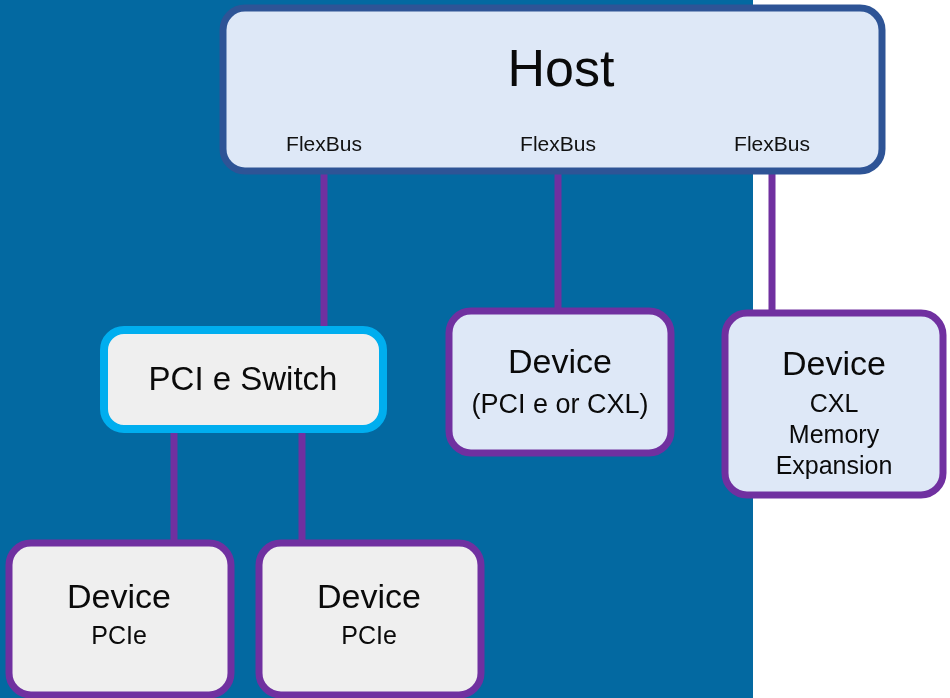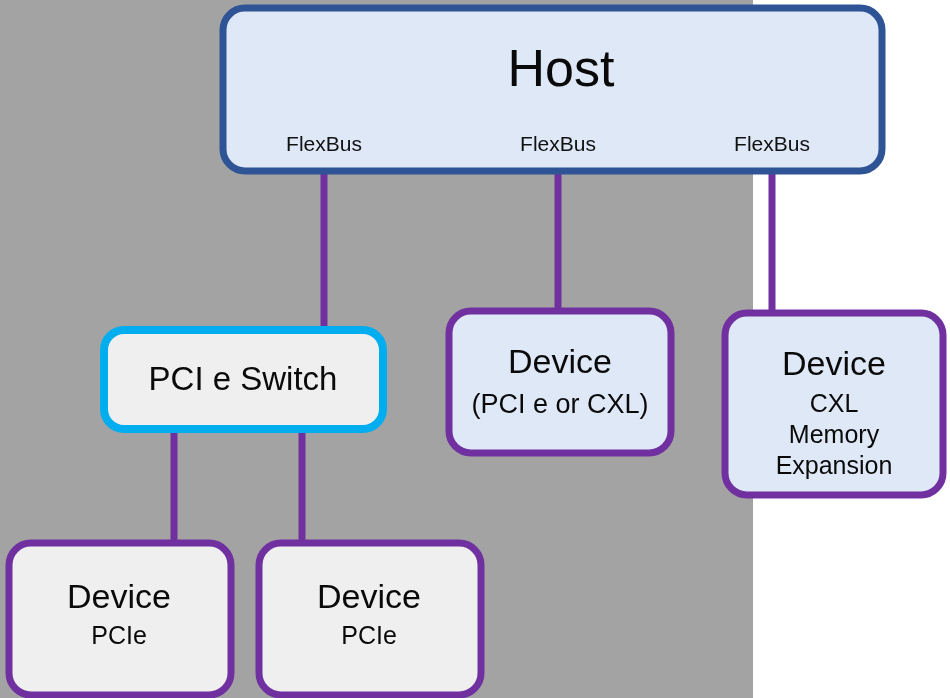--- a/index.html
+++ b/index.html
@@ -10,21 +10,21 @@
   body {
     width: 950px;
     height: 698px;
     overflow: hidden;
     font-family: "Liberation Sans", sans-serif;
   }
   #diagram-root {
     position: relative;
     width: 753px;
     height: 698px;
-    background: #a3a3a3;
+    background: #0369a1;
   }
   svg#diagram {
     display: block;
     width: 950px;
     height: 698px;
   }
   .node-rect {
     stroke-linejoin: round;
   }
   .edge {

